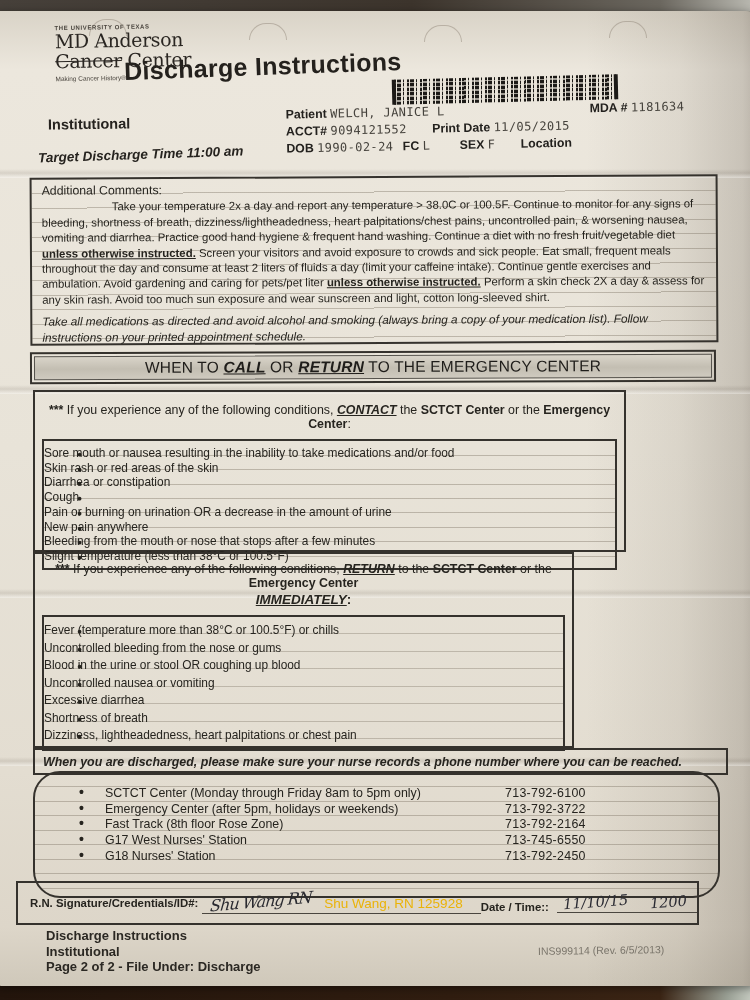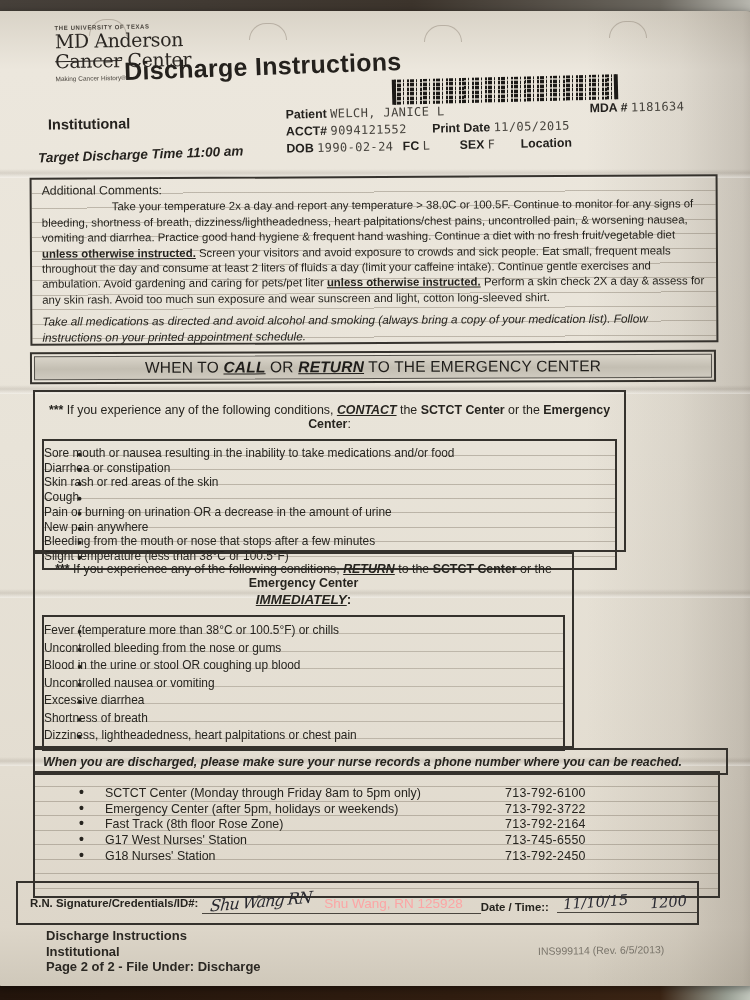--- a/index.html
+++ b/index.html
@@ -76,34 +76,34 @@
   .innerbox{border:2px solid #35322d;margin:8px 7px 0 7px;box-sizing:border-box;}
   ul.blist{list-style:none;margin:0;padding:5px 6px 4px 0;}
   ul.blist li{position:relative;font-size:11.9px;line-height:14.7px;}
   .blist-wide li{line-height:17.5px !important;}
   ul.blist li::before{content:"●";position:absolute;left:33px;top:1px;font-size:8.5px;}
 
   .contact-box{left:33px;top:390px;width:593px;height:162px;}
   .return-box{left:33px;top:552px;width:541px;height:196px;}
   .note-box{left:33px;top:748px;width:683px;height:23px;display:flex;align-items:center;
     font-weight:bold;font-style:italic;font-size:12.4px;padding-left:8px;}
-  .phone-box{left:33px;top:771px;width:683px;height:110px;padding-top:13px;}
+  .phone-box{left:33px;top:771px;width:683px;height:110px;padding-top:13px;border-radius:27px;}
   .phone-row{position:relative;display:flex;font-size:12.4px;line-height:15.7px;}
   .phone-row::before{content:"•";position:absolute;left:44px;top:-1px;font-weight:bold;font-size:14px;}
   .plabel{padding-left:70px;width:400px;}
   .pphone{letter-spacing:.3px;}
 
   .sig-box{left:16px;top:881px;width:683px;height:44px;border-width:2.5px;display:flex;align-items:center;
     padding:12px 12px;box-sizing:border-box;}
   .sig-label{font-weight:bold;font-size:11.4px;white-space:nowrap;}
   .sig-area{display:flex;align-items:flex-end;gap:12px;border-bottom:1.5px solid #4a463f;
     padding:0 18px 2px 8px;margin-left:4px;}
   .script{font-family:"DejaVu Serif",serif;font-style:italic;font-size:16px;letter-spacing:-1px;
     transform:rotate(-5deg) skewX(-10deg);color:#2a2a30;white-space:nowrap;}
-  .printed{font-size:13.5px;color:#fca5a5;white-space:nowrap;}
+  .printed{font-size:13.5px;color:#eab308;white-space:nowrap;}
   .date-wrap{margin-left:auto;display:flex;align-items:flex-end;gap:8px;}
   .date-area{border-bottom:1.5px solid #4a463f;padding:0 10px 2px 6px;display:flex;gap:22px;}
   .hand{font-family:"DejaVu Serif",serif;font-style:italic;font-size:14.5px;color:#2b2b33;
     transform:rotate(-4deg);white-space:nowrap;}
 
   .footer-left{position:absolute;left:46px;top:928px;font-weight:bold;font-size:13px;line-height:15.5px;color:#2b2823;}
   .footer-right{position:absolute;left:538px;top:944px;font-size:10.5px;color:#7a756b;transform:rotate(-.8deg);}
 </style>
 </head>
 <body>
@@ -171,22 +171,22 @@
 <div class="fbox banner">
   <div class="banner-in"><span>WHEN TO </span><span class="kw">CALL</span><span> OR </span><span class="kw">RETURN</span><span> TO THE EMERGENCY CENTER</span></div>
 </div>
 
 <div class="fbox sec contact-box">
   <div class="intro"><span class="bsub">***</span><span> If you experience any of the following conditions, </span><span class="kw">CONTACT</span><span> the </span><span class="bsub">SCTCT Center</span><span> or the </span><span class="bsub">Emergency Center</span><span>:</span></div>
   <div class="innerbox ruled">
     <ul class="blist">
 
     <li>Sore mouth or nausea resulting in the inability to take medications and/or food</li>
+        <li>Skin rash or red areas of the skin</li>
         <li>Diarrhea or constipation</li>
-        <li>Skin rash or red areas of the skin</li>
         <li>Cough</li>
         <li>Pain or burning on urination OR a decrease in the amount of urine</li>
         <li>New pain anywhere</li>
         <li>Bleeding from the mouth or nose that stops after a few minutes</li>
         <li>Slight temperature (less than 38°C or 100.5°F)</li>
       </ul>
   </div>
 </div>
 
 <div class="fbox sec return-box">

